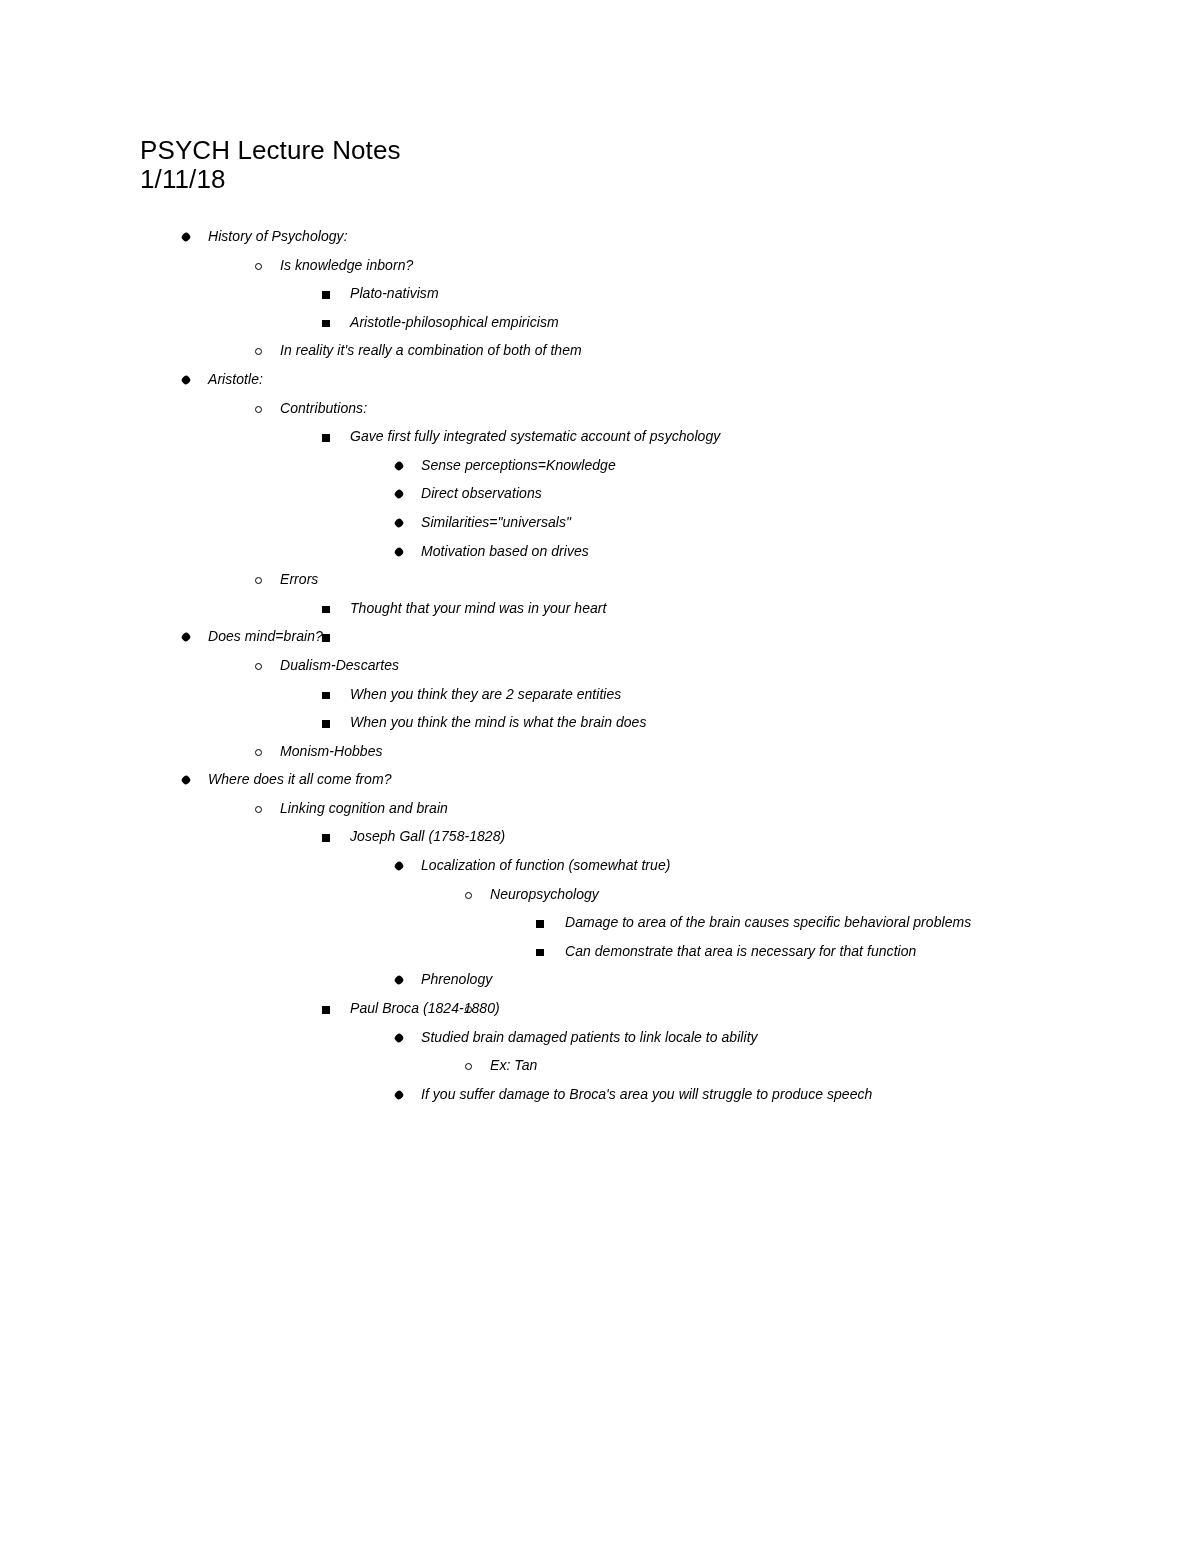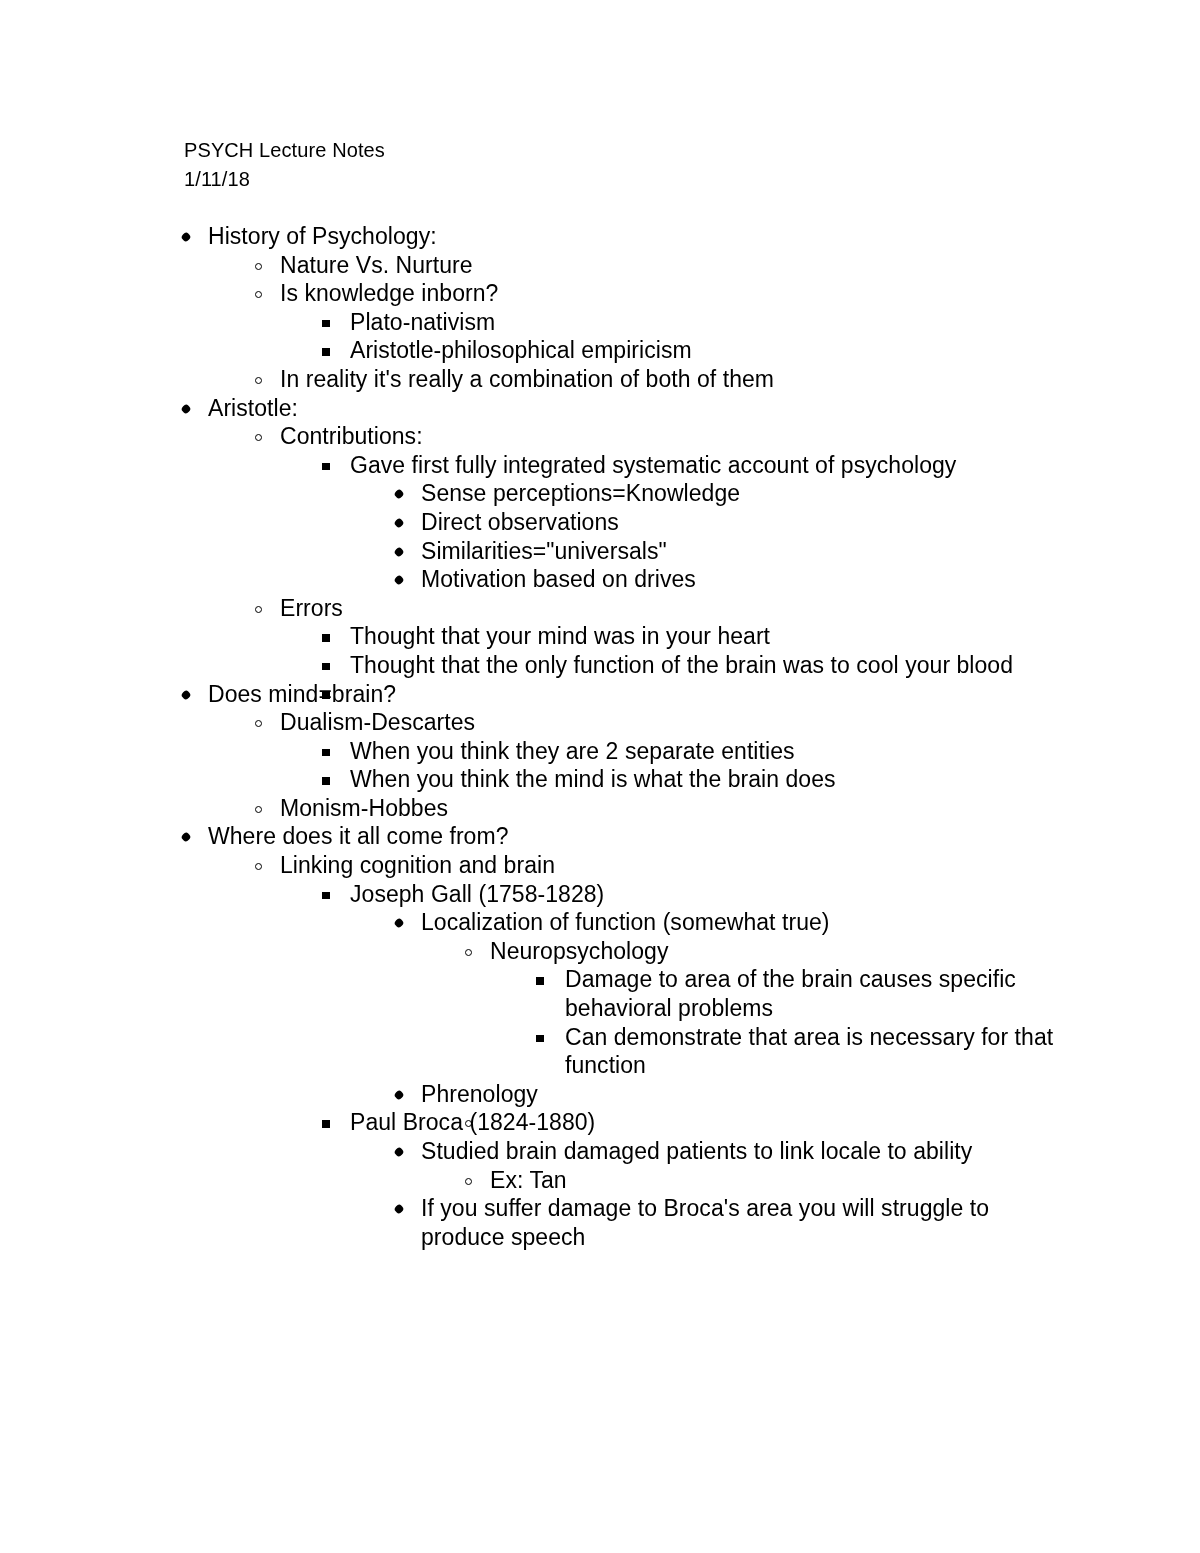--- a/index.html
+++ b/index.html
@@ -21,35 +21,35 @@
     background: #ffffff;
     overflow: hidden;
   }
   .doc-body {
     position: absolute;
     left: 140px;
     top: 136px;
     width: 930px;
   }
   .title-line {
-    font-size: 20px;
+    font-size: 26px;
     line-height: 29px;
     letter-spacing: 0.1px;
-    margin-left: 44px;
   }
   .spacer {
     height: 28px;
   }
   
   .li {
     position: relative;
-    font-size: 23px;
+    font-size: 14px;
     line-height: 28.6px;
     letter-spacing: 0.05px;
     margin: 0;
+    font-style: italic;
   }
   .li .mk {
     position: absolute;
     display: block;
     text-align: left;
   }
   .li .tx {
     display: block;
   }
   
@@ -96,24 +96,20 @@
 
     <div class="spacer"></div>
 
     <div id="outline-root">
         <div class="li lv1">
           <span class="mk disc"></span>
           <span class="tx">History of Psychology:</span>
         </div>
         <div class="li lv2">
           <span class="mk circ"></span>
-          <span class="tx">Nature Vs. Nurture</span>
-        </div>
-        <div class="li lv2">
-          <span class="mk circ"></span>
           <span class="tx">Is knowledge inborn?</span>
         </div>
         <div class="li lv3">
           <span class="mk sq"></span>
           <span class="tx">Plato-nativism</span>
         </div>
         <div class="li lv3">
           <span class="mk sq"></span>
           <span class="tx">Aristotle-philosophical empiricism</span>
         </div>
@@ -152,21 +148,20 @@
         <div class="li lv2">
           <span class="mk circ"></span>
           <span class="tx">Errors</span>
         </div>
         <div class="li lv3">
           <span class="mk sq"></span>
           <span class="tx">Thought that your mind was in your heart</span>
         </div>
         <div class="li lv3">
           <span class="mk sq"></span>
-          <span class="tx">Thought that the only function of the brain was to cool your blood</span>
         </div>
         <div class="li lv3">
           <span class="mk sq"></span>
         </div>
         <div class="li lv1">
           <span class="mk disc"></span>
           <span class="tx">Does mind=brain?</span>
         </div>
         <div class="li lv2">
           <span class="mk circ"></span>

